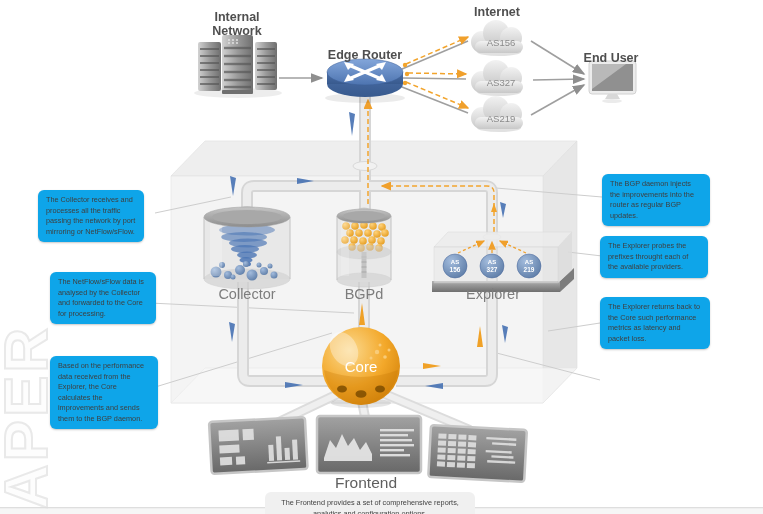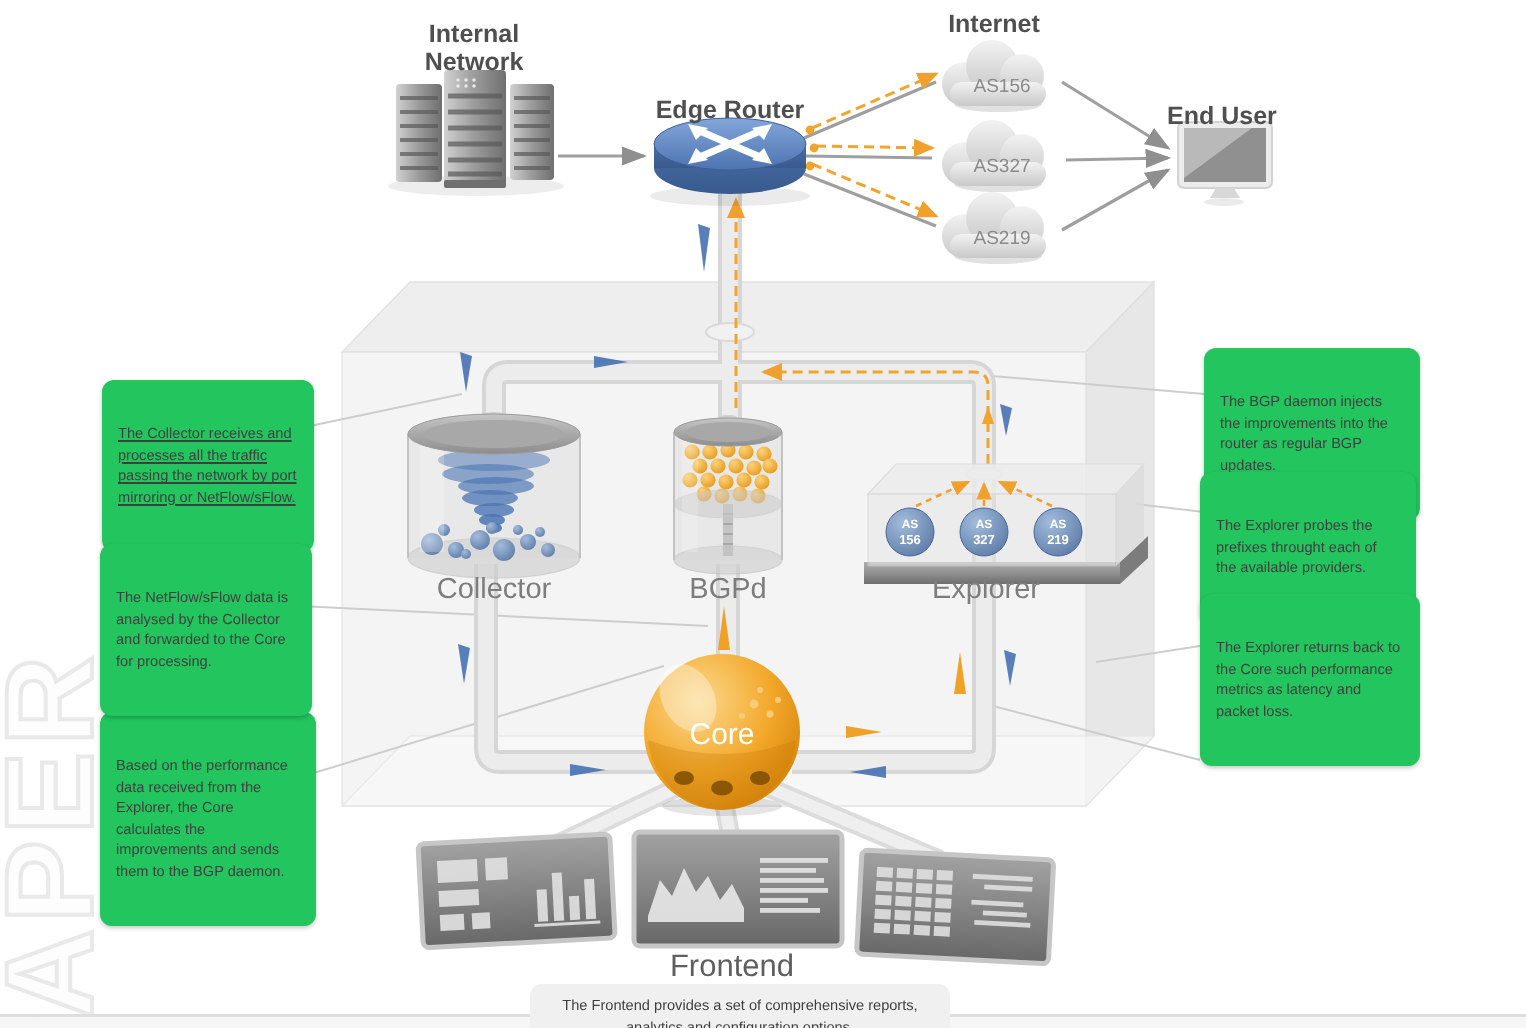--- a/index.html
+++ b/index.html
@@ -2,21 +2,21 @@
 <html><head>
 <meta charset="utf-8">
 <style>
   html,body{margin:0;padding:0;background:#fff;}
   .canvas{position:relative;width:763px;height:514px;overflow:hidden;background:#fff;
           font-family:"Liberation Sans",sans-serif;}
   svg{position:absolute;left:0;top:0;}
   .watermark{position:absolute;left:-10px;top:549px;transform:rotate(-90deg);transform-origin:left top;
              font-size:62px;font-weight:700;letter-spacing:3px;color:#fdfdfd;
              -webkit-text-stroke:2px #e9e9e9;white-space:nowrap;z-index:0;}
-  .callout{position:absolute;background:#22c55e;border-radius:6px;padding:22px 8px;
+  .callout{position:absolute;background:#0ea5e9;border-radius:6px;padding:5px 8px;
            font-size:7.3px;line-height:1.45;color:#3f3f3f;
            box-shadow:0 1px 2px rgba(0,0,0,.22);z-index:5;}
   .note{position:absolute;background:#f0f0f0;border-radius:6px;padding:6px 10px;
         font-size:7.3px;line-height:1.5;color:#3f3f3f;text-align:center;z-index:5;}
   .svg-lbl{font-family:"Liberation Sans",sans-serif;}
 </style>
 </head>
 <body>
 
 <div class="canvas">
@@ -446,21 +446,21 @@
       <text x="247" y="299" text-anchor="middle" font-size="14.5" fill="#7d7d7d">Collector</text>
       <text x="364" y="299" text-anchor="middle" font-size="14.5" fill="#7d7d7d">BGPd</text>
       <text x="493" y="299" text-anchor="middle" font-size="14.5" fill="#7d7d7d">Explorer</text>
       <text x="366" y="488" text-anchor="middle" font-size="15.5" fill="#5f5f5f">Frontend</text>
     </g>
 
     <rect x="0" y="507" width="763" height="1.6" fill="#dedede"></rect>
     <rect x="0" y="508.6" width="763" height="5.4" fill="#f6f6f6"></rect>
   </svg>
 
-  <div class="callout" style="left:51px;top:190px;width:90px;text-decoration:underline;">The Collector receives and processes all the traffic passing the network by port mirroring or NetFlow/sFlow.</div>
+  <div class="callout" style="left:38px;top:190px;width:90px;">The Collector receives and processes all the traffic passing the network by port mirroring or NetFlow/sFlow.</div>
   <div class="callout" style="left:50px;top:356px;width:92px;">Based on the performance data received from the Explorer, the Core calculates the improvements and sends them to the BGP daemon.</div>
   <div class="callout" style="left:50px;top:272px;width:90px;">The NetFlow/sFlow data is analysed by the Collector and forwarded to the Core for processing.</div>
   <div class="callout" style="left:602px;top:174px;width:92px;">The BGP daemon injects the improvements into the router as regular BGP updates.</div>
   <div class="callout" style="left:600px;top:236px;width:92px;">The Explorer probes the prefixes throught each of the available providers.</div>
   <div class="callout" style="left:600px;top:297px;width:94px;">The Explorer returns back to the Core such performance metrics as latency and packet loss.</div>
 
   <div class="note" style="left:265px;top:492px;width:190px;">The Frontend provides a set of comprehensive reports, analytics and configuration options.</div>
 
 </div>
 

